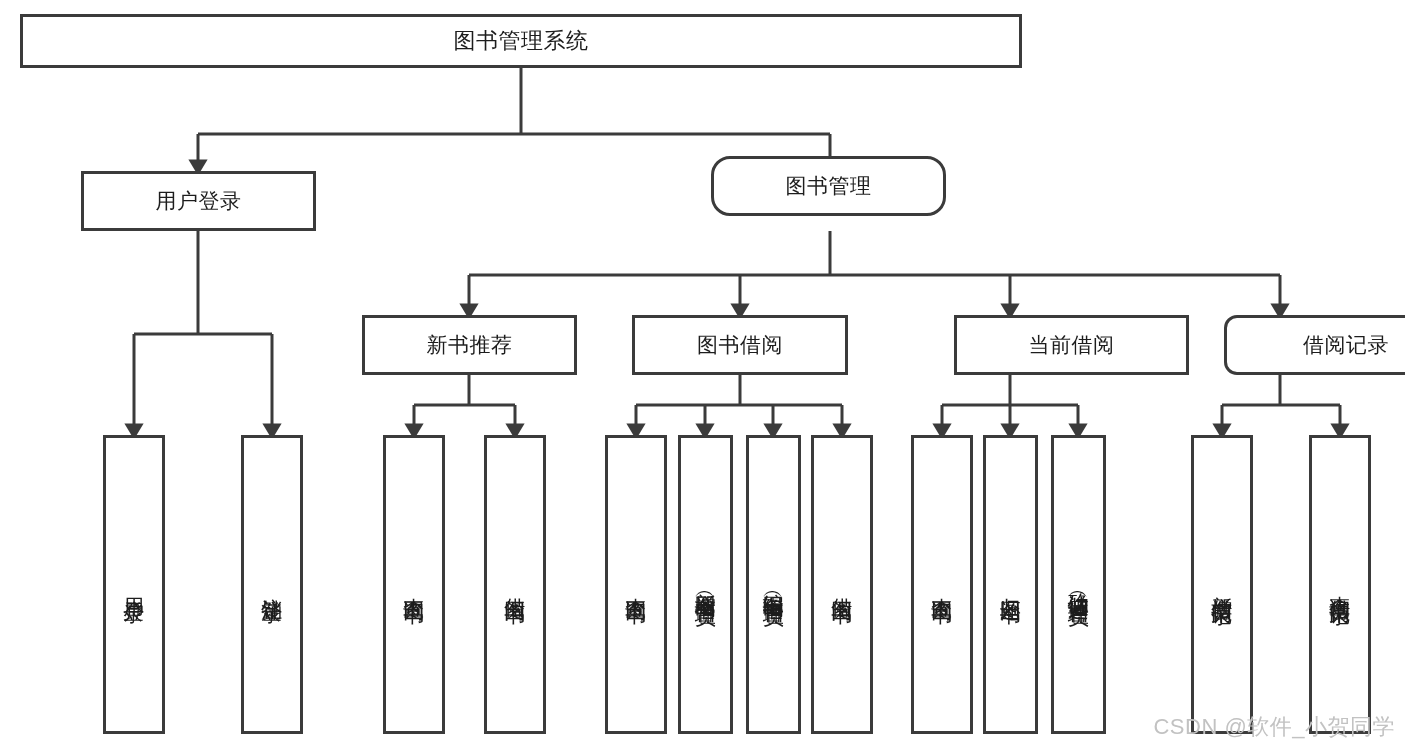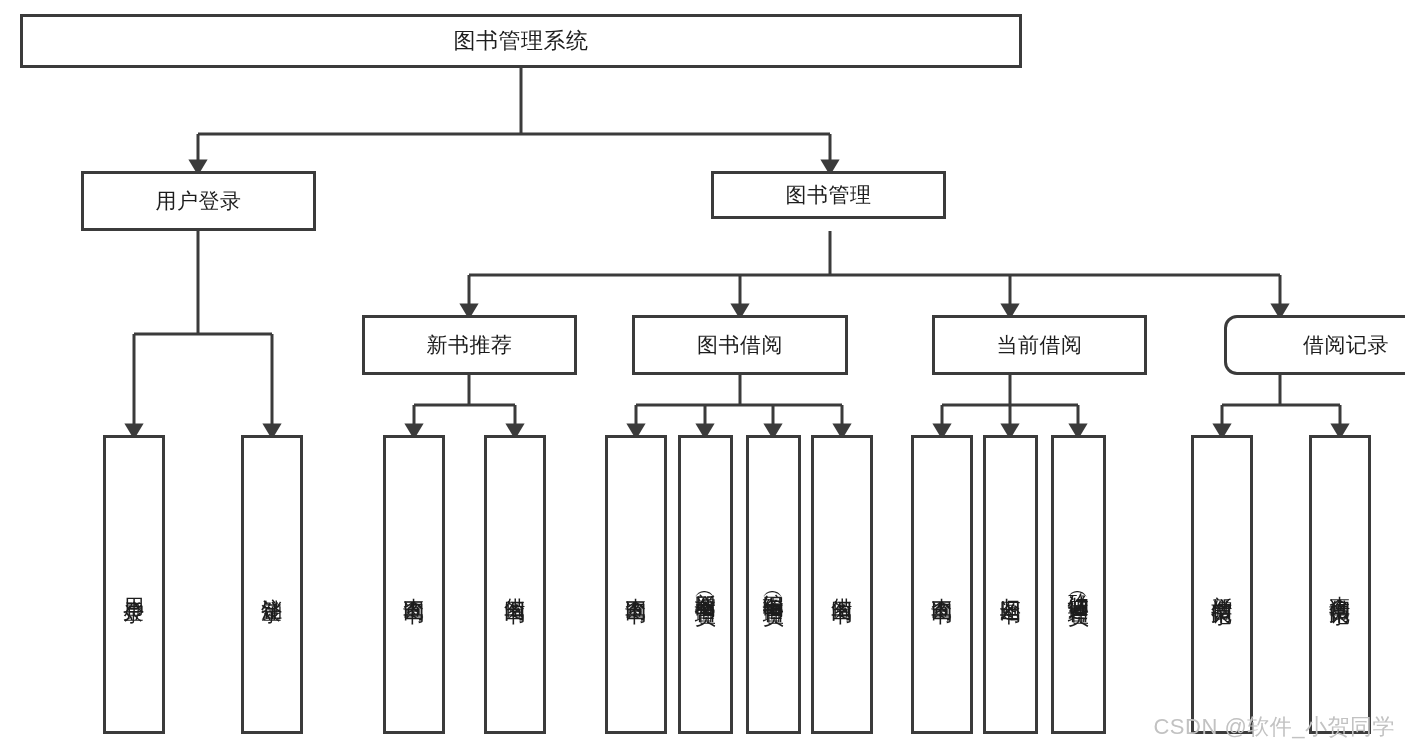--- a/index.html
+++ b/index.html
@@ -130,31 +130,31 @@
     </g>
   </svg>
 
   <div class="node h root" style="left:20px; top:14px; width:1002px; height:54px;">
     <span class="label">图书管理系统</span>
   </div>
 
   <div class="node h" style="left:81px; top:171px; width:235px; height:60px;">
     <span class="label">用户登录</span>
   </div>
-  <div class="node h" style="left:711px; top:171px; width:235px; height:48px;">
+  <div class="node h" style="left:711px; top:156px; width:235px; height:60px;border-radius:19px;">
     <span class="label">图书管理</span>
   </div>
 
   <div class="node h" style="left:632px; top:315px; width:216px; height:60px;">
     <span class="label">图书借阅</span>
   </div>
   <div class="node h" style="left:362px; top:315px; width:215px; height:60px;">
     <span class="label">新书推荐</span>
   </div>
-  <div class="node h" style="left:932px; top:315px; width:215px; height:60px;">
+  <div class="node h" style="left:954px; top:315px; width:235px; height:60px;">
     <span class="label">当前借阅</span>
   </div>
   <div class="node h" style="left:1224px; top:315px; width:244px; height:60px;border-radius:13px;">
     <span class="label">借阅记录</span>
   </div>
 
   <div class="node v" style="left:103px; top:435px; width:62px; height:299px;">
     <span class="label">用户登录</span>
   </div>
   <div class="node v" style="left:241px; top:435px; width:62px; height:299px;">

